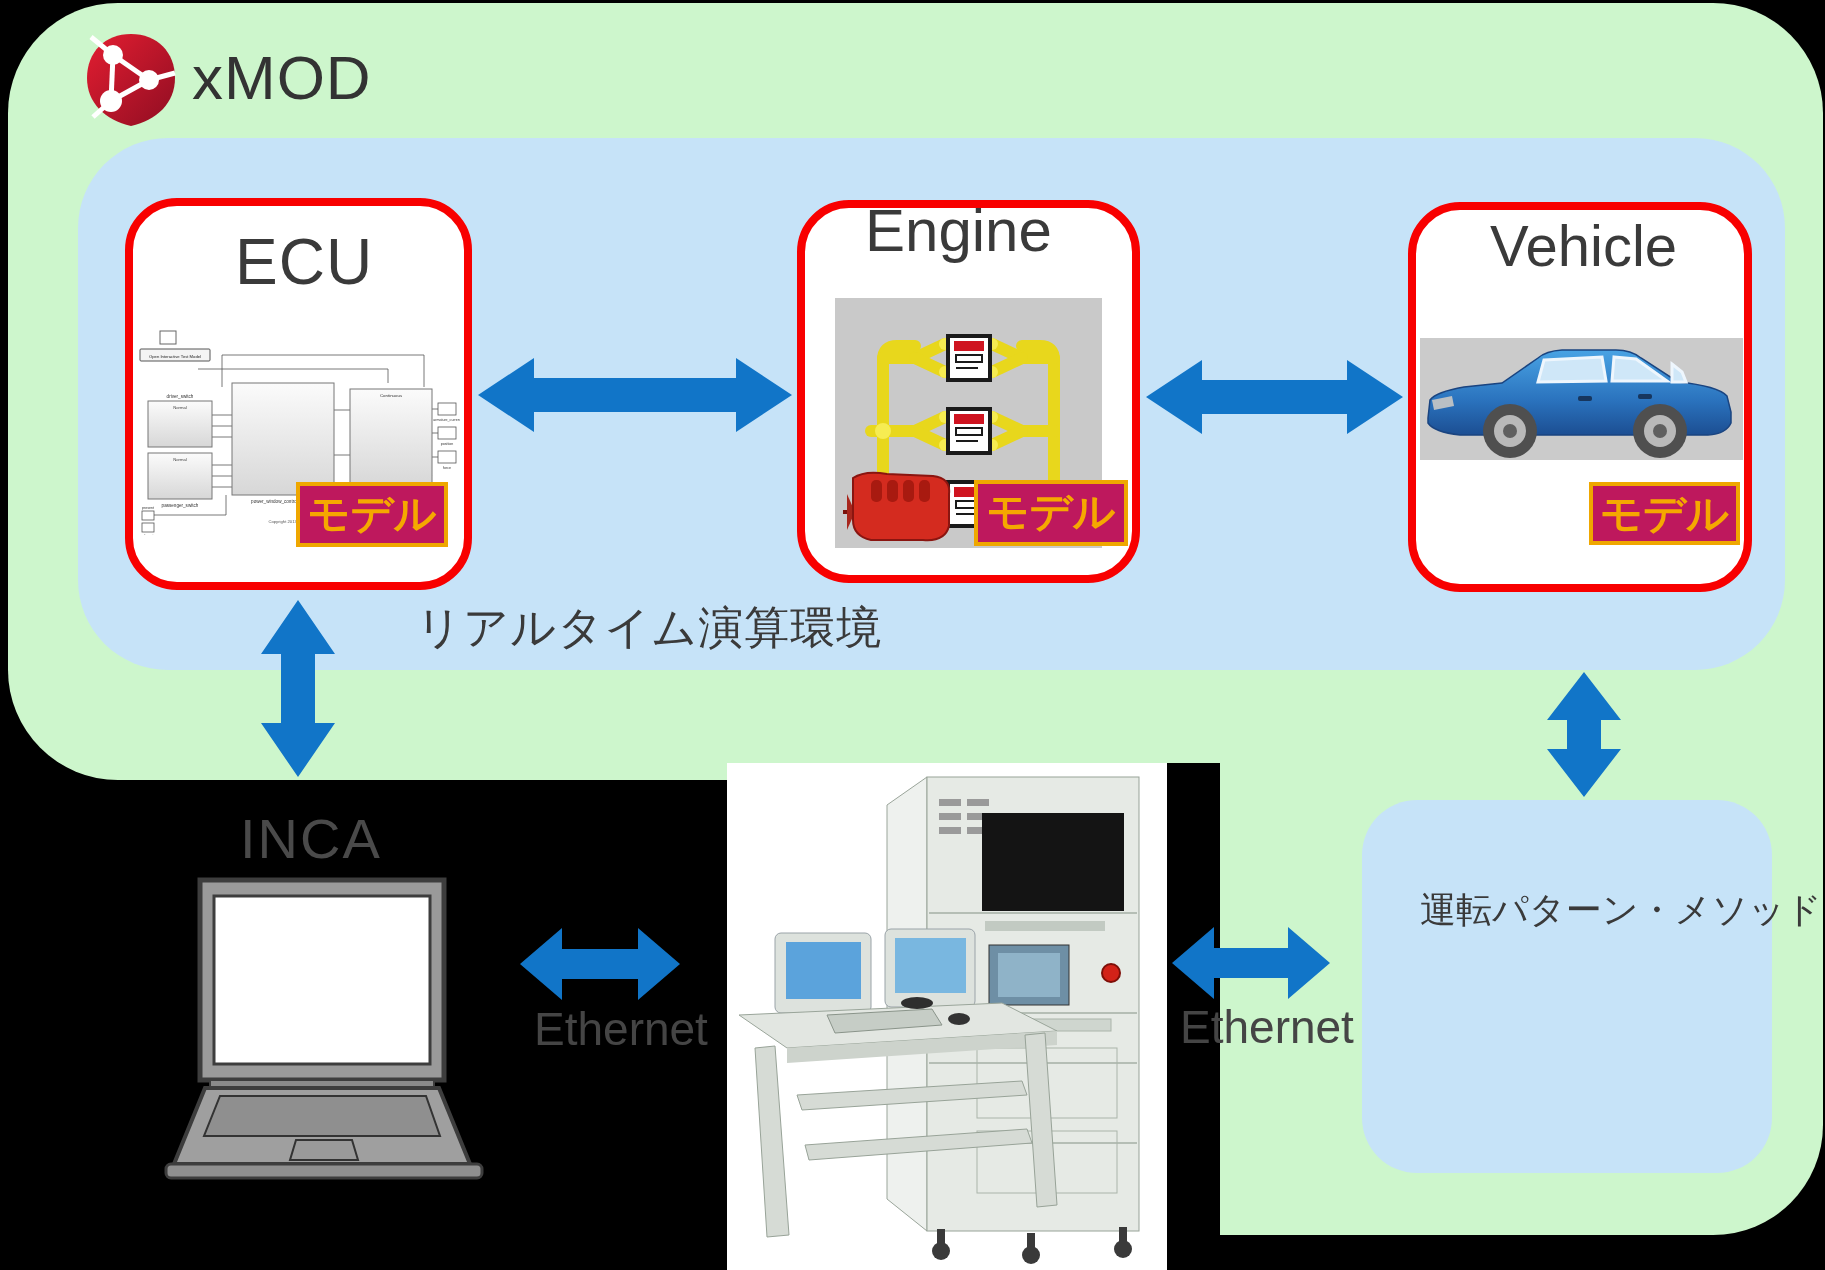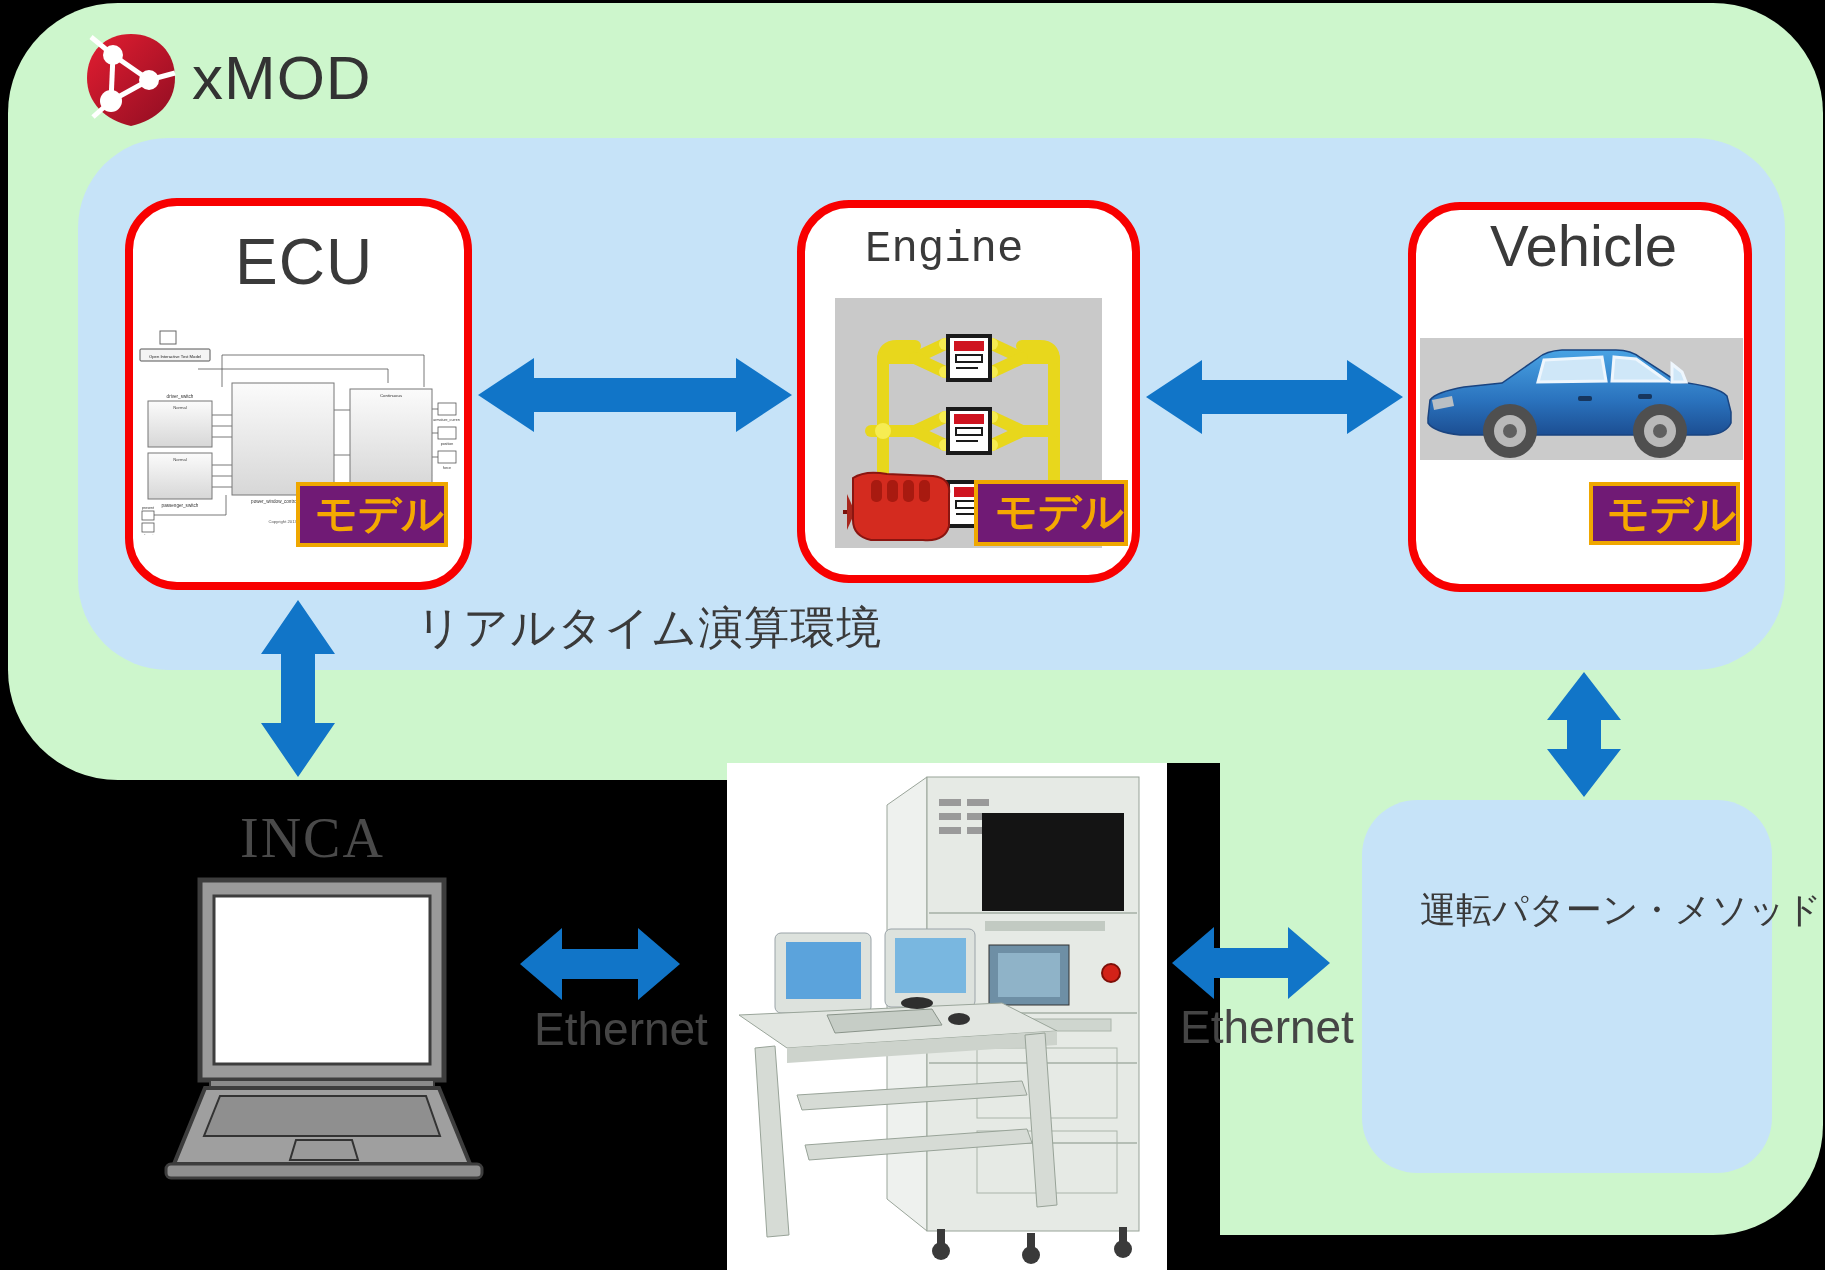--- a/index.html
+++ b/index.html
@@ -11,36 +11,36 @@
   .green-b{left:1100px;top:400px;width:723px;height:835px;background:#cdf6cc;border-radius:110px;}
   .env-panel{left:78px;top:138px;width:1707px;height:532px;background:#c6e3f8;border-radius:90px;}
   .env-label{left:416px;top:598px;font-size:45px;color:#3a3a3a;letter-spacing:1px;white-space:nowrap;}
   
   .mbox{box-sizing:border-box;background:#fff;border:8px solid #f80000;border-radius:52px;}
   .mbox-ecu{left:125px;top:198px;width:347px;height:392px;}
   .mbox-engine{left:797px;top:200px;width:343px;height:383px;}
   .mbox-vehicle{left:1408px;top:202px;width:344px;height:390px;}
   .mbox-title{color:#3a3a3a;white-space:nowrap;text-align:right;}
   .title-ecu{left:235px;top:225px;font-size:64px;letter-spacing:1px;}
-  .title-engine{left:865px;top:224px;font-size:44px;font-family:Liberation Mono, monospace;}
+  .title-engine{left:865px;top:196px;font-size:60px;}
   .title-vehicle{left:1490px;top:212px;font-size:58px;}
   
-  .badge{box-sizing:border-box;background:#701a75;border:4px solid #efa700;color:#f5a800;
-         font-weight:bold;font-size:42px;text-align:right;line-height:56px;}
+  .badge{box-sizing:border-box;background:#be185d;border:4px solid #efa700;color:#f5a800;
+         font-weight:bold;font-size:42px;text-align:center;line-height:56px;}
   .badge-ecu{left:296px;top:482px;width:152px;height:65px;}
   .badge-engine{left:974px;top:480px;width:154px;height:66px;}
   .badge-vehicle{left:1589px;top:482px;width:151px;height:63px;}
   
   .photo-white{left:727px;top:763px;width:440px;height:507px;background:#fff;}
   .black-strip{left:1167px;top:763px;width:53px;height:507px;background:#000;}
   
   .storage-box{left:1362px;top:800px;width:410px;height:373px;background:#c6e3f8;border-radius:55px;}
   .storage-text{left:1420px;top:882px;font-size:36px;line-height:56px;color:#3a3a3a;white-space:nowrap;text-align:right;}
   
-  .inca-label{left:240px;top:806px;font-size:56px;color:#4a4a4a;letter-spacing:2px;font-family:Liberation Serif, serif;}
+  .inca-label{left:240px;top:806px;font-size:56px;color:#4a4a4a;letter-spacing:2px;}
   .eth{font-size:46px;color:#454545;white-space:nowrap;margin-left:24px;}
   .eth-left{left:510px;top:1002px;}
   .eth-right{left:1156px;top:1000px;}
   .xmod-label{left:192px;top:42px;font-size:62px;color:#333;letter-spacing:1px;}
   svg{display:block;}
   .overlay{left:0;top:0;width:1825px;height:1270px;pointer-events:none;}
 </style>
 </head>
 <body>
 

